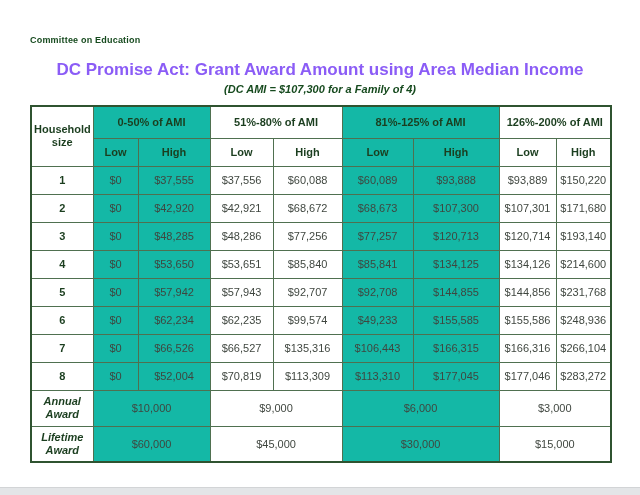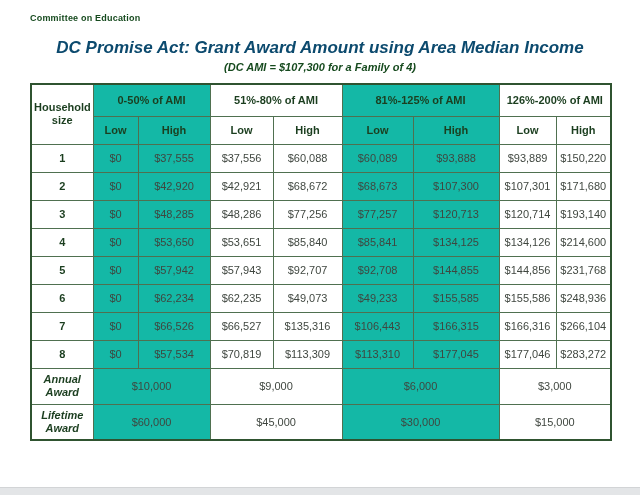--- a/index.html
+++ b/index.html
@@ -6,35 +6,34 @@
   html, body {
     width: 640px; height: 495px;
     background: #ffffff;
     font-family: "Liberation Sans", sans-serif;
     overflow: hidden;
     position: relative;
   }
   .topbar {
     display: flex;
     justify-content: space-between;
-    margin: 13px 26px 0 30px;
+    margin: 35px 26px 0 30px;
   }
   .topbar span {
     font-size: 9px;
     font-weight: bold;
     color: #164a1e;
     letter-spacing: 0.2px;
   }
   .title {
     margin-top: 15px;
     text-align: center;
     font-size: 17px;
     font-weight: bold;
-    color: #0c4a6e;
-    font-style: italic;
+    color: #8b5cf6;
   }
   .subtitle {
     margin-top: 3px;
     text-align: center;
     font-size: 11px;
     font-weight: bold;
     font-style: italic;
     color: #164a1e;
   }
   table.ami {
@@ -172,41 +171,41 @@
       <td class="gray">$92,708</td>
       <td class="gray">$144,855</td>
       <td class="white">$144,856</td>
       <td class="white">$231,768</td>
     </tr>
     <tr class="data-row">
       <th class="white">6</th>
       <td class="gray">$0</td>
       <td class="gray">$62,234</td>
       <td class="white">$62,235</td>
-      <td class="white">$49,073</td>
+      <td class="white">$99,574</td>
       <td class="gray">$49,233</td>
       <td class="gray">$155,585</td>
       <td class="white">$155,586</td>
       <td class="white">$248,936</td>
     </tr>
     <tr class="data-row">
       <th class="white">7</th>
       <td class="gray">$0</td>
       <td class="gray">$66,526</td>
       <td class="white">$66,527</td>
       <td class="white">$135,316</td>
       <td class="gray">$106,443</td>
       <td class="gray">$166,315</td>
       <td class="white">$166,316</td>
       <td class="white">$266,104</td>
     </tr>
     <tr class="data-row">
       <th class="white">8</th>
       <td class="gray">$0</td>
-      <td class="gray">$57,534</td>
+      <td class="gray">$52,004</td>
       <td class="white">$70,819</td>
       <td class="white">$113,309</td>
       <td class="gray">$113,310</td>
       <td class="gray">$177,045</td>
       <td class="white">$177,046</td>
       <td class="white">$283,272</td>
     </tr>
     <tr class="award-row">
       <th class="white award-label">Annual Award</th>
       <td colspan="2" class="gray">$10,000</td>

